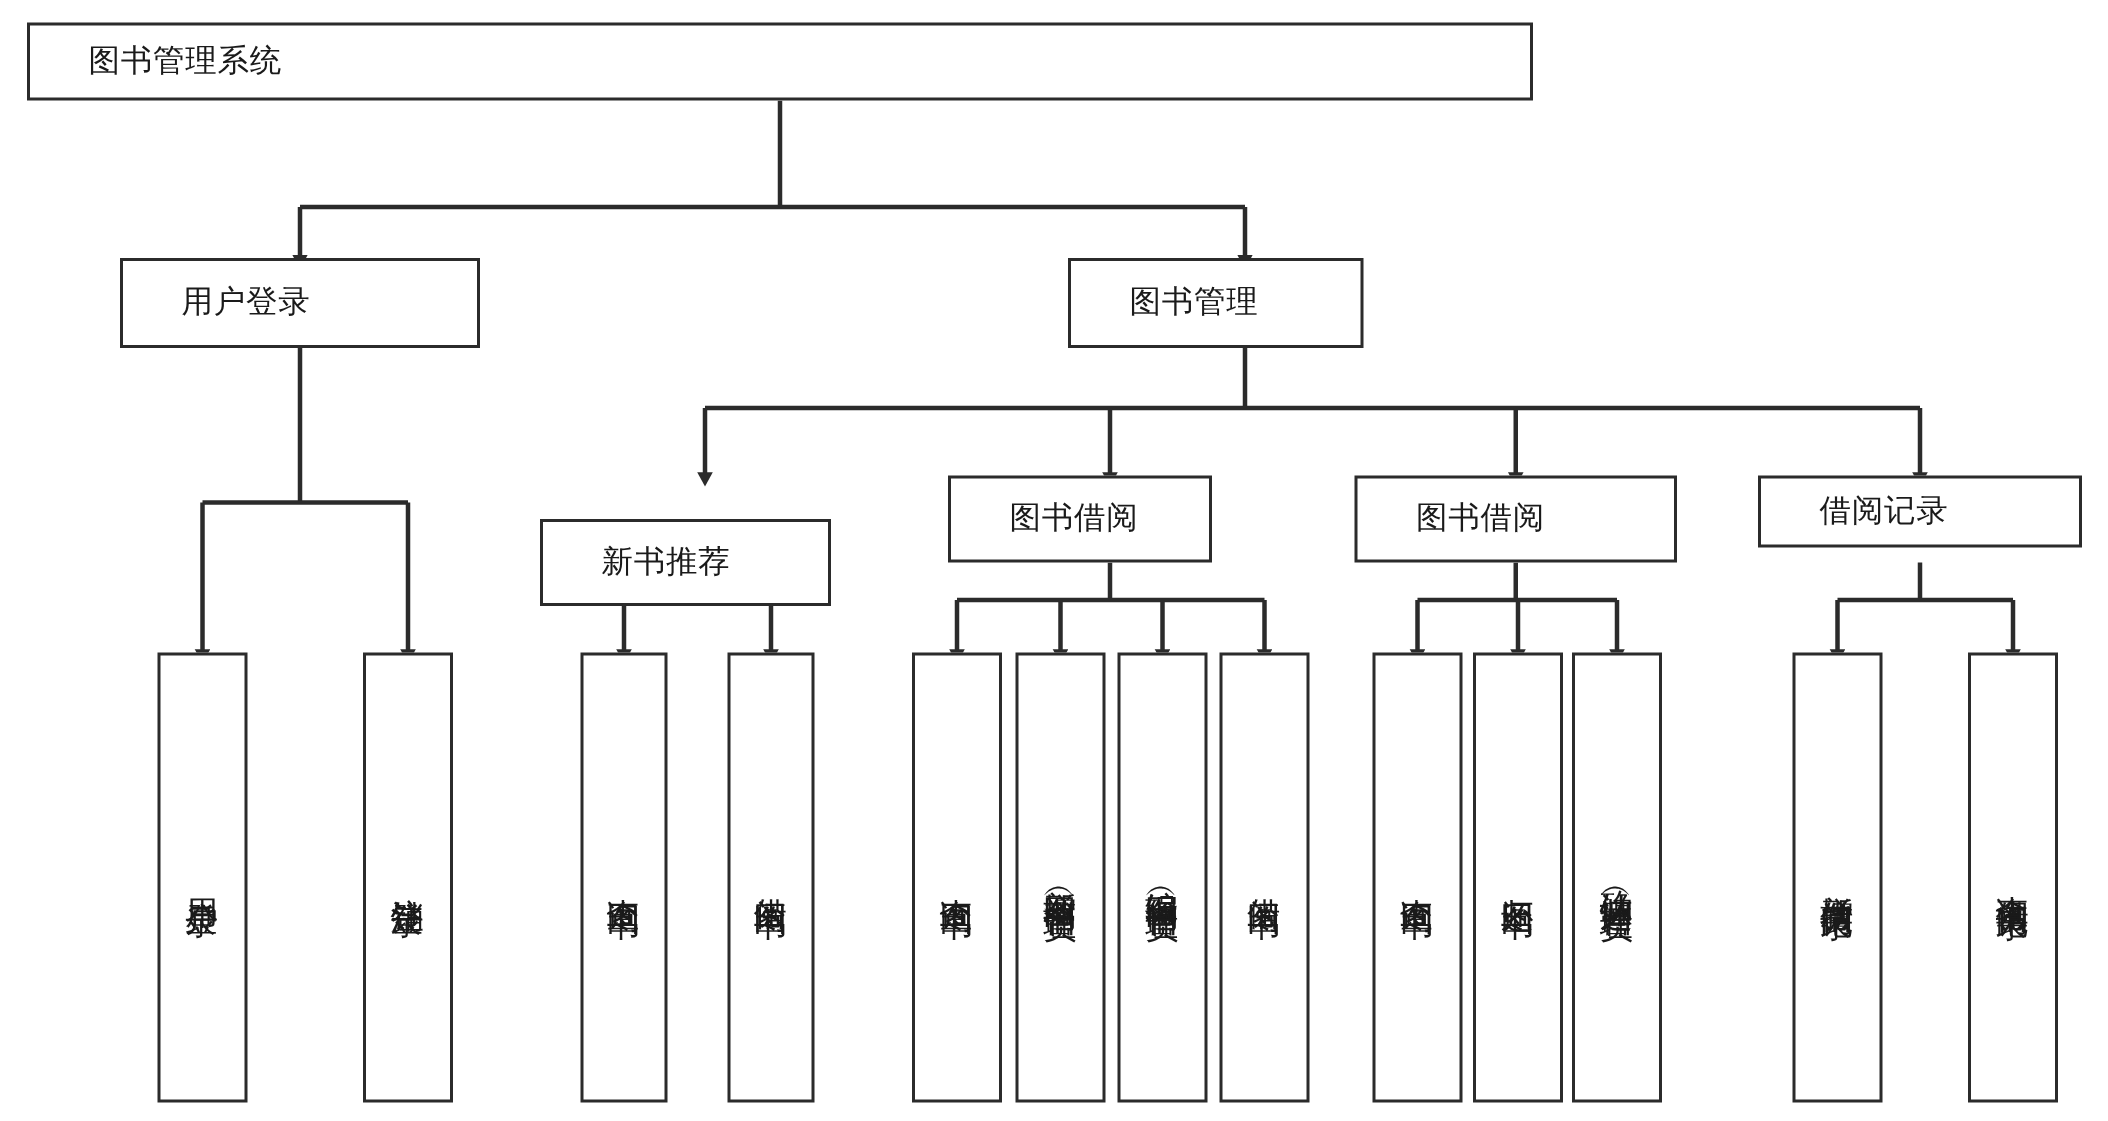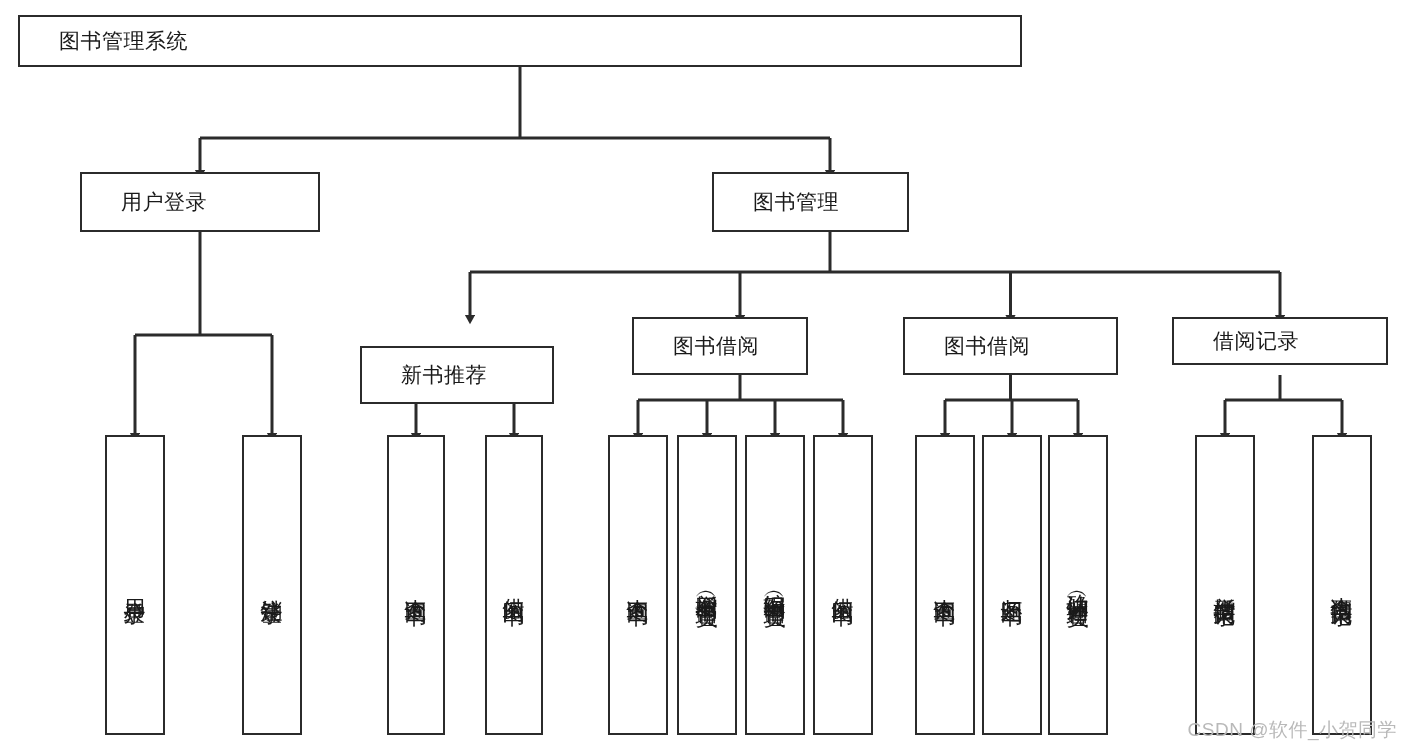--- a/index.html
+++ b/index.html
@@ -175,14 +175,13 @@
         <span class="node-label">确认归还（管理员）</span>
       </div>
       <div class="node vert" id="node-leaf-add-record" style="left: 1195px; top: 435px; width: 60px; height: 300px;">
         <span class="node-label">新增借阅记录</span>
       </div>
       <div class="node vert" id="node-leaf-query-record" style="left: 1312px; top: 435px; width: 60px; height: 300px;">
         <span class="node-label">查询借阅记录</span>
       </div>
     </div>
 
-  <div id="watermark">CSDN @软件_小贺同学</div>
 </div>
 
 </body></html>

